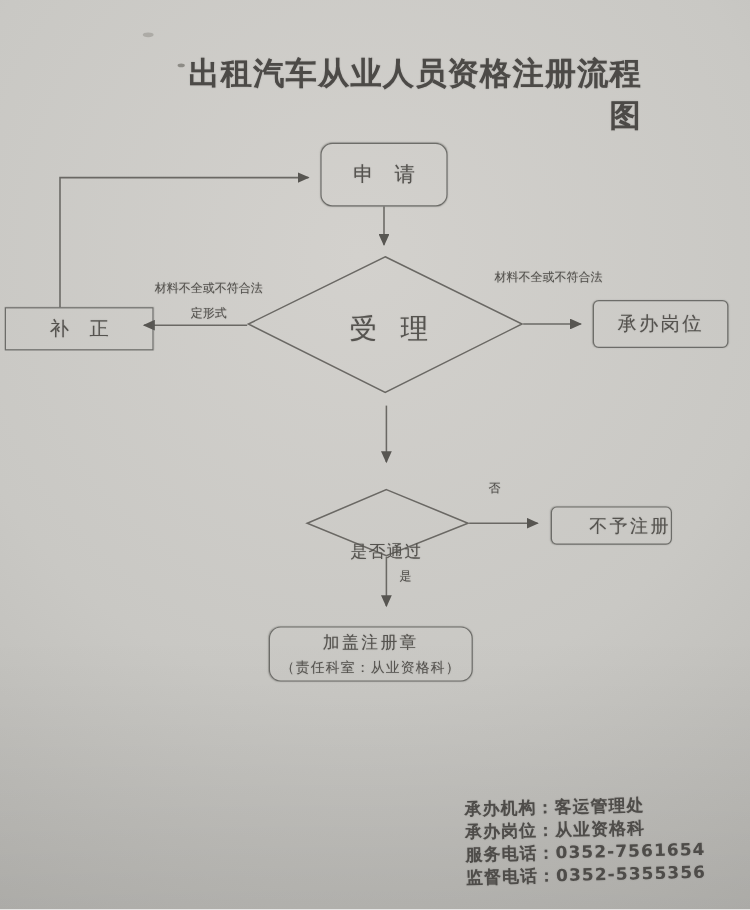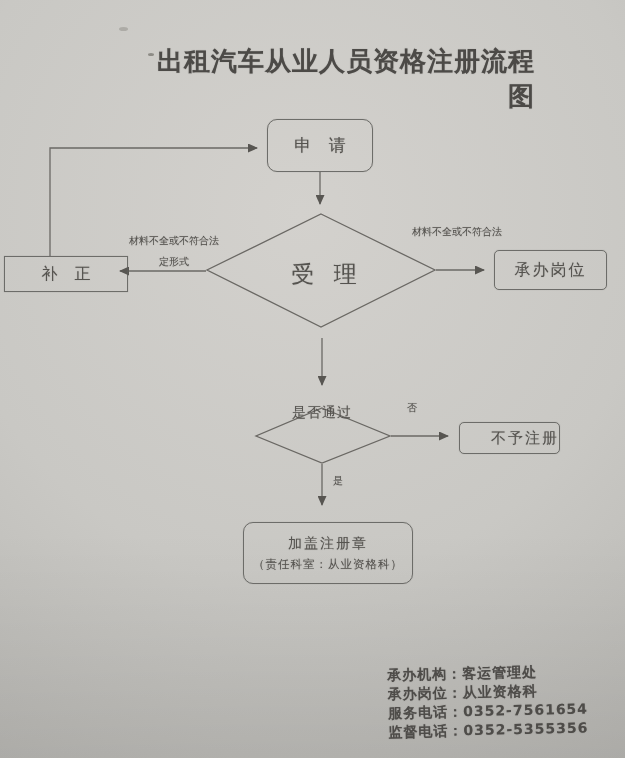--- a/index.html
+++ b/index.html
@@ -83,27 +83,27 @@
   <div class="node-label cjk-wide" style="left:266px;top:259px;width:110px;font-size:23px;text-align:center;">受 理</div>
 
   <div class="box" style="left:4px;top:256px;width:124px;height:36px;font-size:16px;">
     <span class="cjk-wide">补 正</span>
   </div>
 
   <div class="box rounded-sm" style="left:494px;top:250px;width:113px;height:40px;font-size:16px;letter-spacing:2px;">
     <span>承办岗位</span>
   </div>
 
-  <div class="node-label" style="left:272px;top:404px;width:100px;font-size:14px;letter-spacing:1px;">是否通过</div>
+  <div class="node-label" style="left:272px;top:451px;width:100px;font-size:14px;letter-spacing:1px;">是否通过</div>
 
   <div class="box rounded-sm" style="left:459px;top:422px;width:101px;height:32px;font-size:15px;letter-spacing:2px;align-items:flex-end;">
     <span>不予注册</span>
   </div>
 
-  <div class="box rounded" style="left:243px;top:522px;width:170px;height:62px;">
+  <div class="box rounded" style="left:224px;top:522px;width:170px;height:46px;">
     <span style="font-size:14px;letter-spacing:2px;">加盖注册章</span>
     <span class="stamp-note">（责任科室：从业资格科）</span>
   </div>
 
   <div class="edge-label" style="left:104px;top:230px;width:140px;">
     <div>材料不全或不符合法</div>
     <div>定形式</div>
   </div>
 
   <div class="edge-label" style="left:382px;top:221px;width:150px;line-height:22px;">

